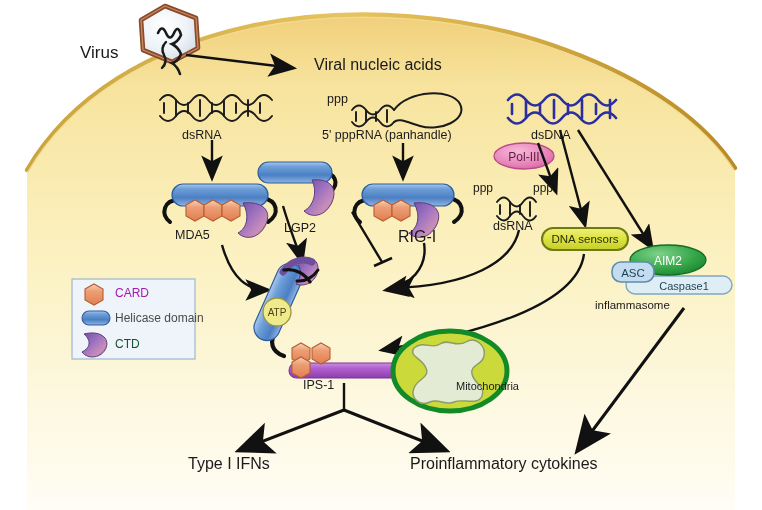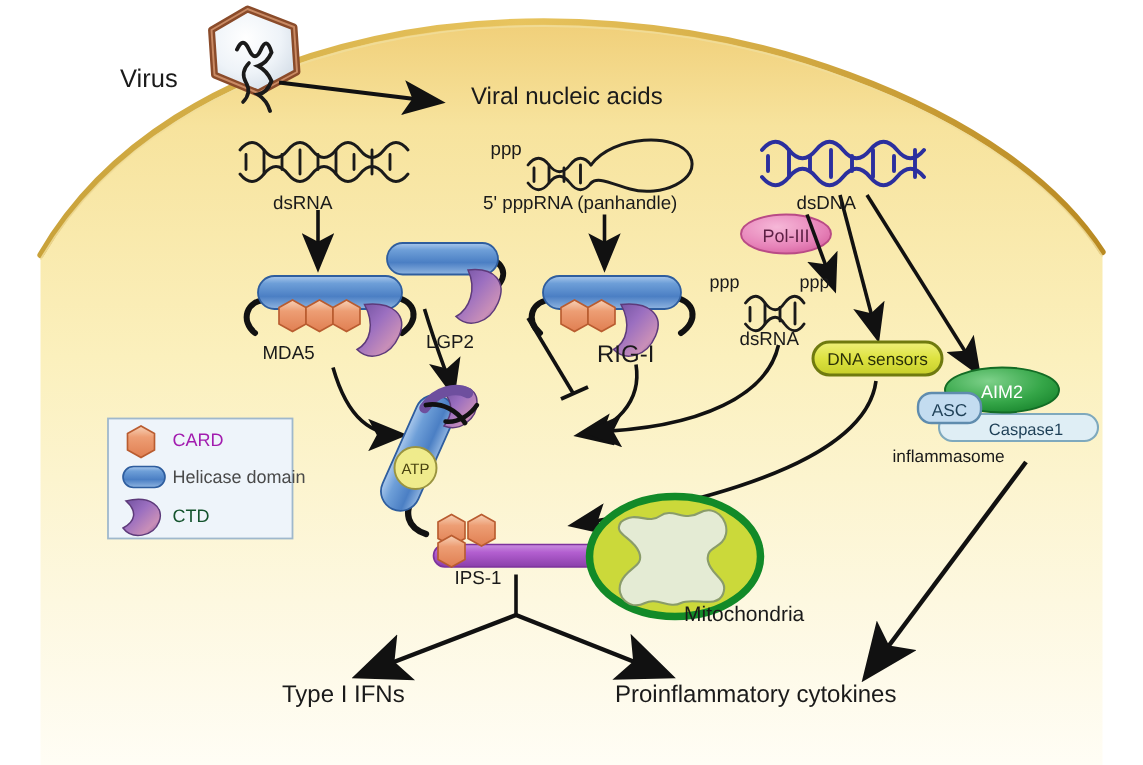--- a/index.html
+++ b/index.html
@@ -278,21 +278,21 @@
 <div class="lbl" style="left:493px; top:219px; font-size:12.5px;">dsRNA</div>
 
 <div class="lbl" style="left:175px; top:228px; font-size:12.5px;">MDA5</div>
 
 <div class="lbl" style="left:284px; top:181px; font-size:12.5px;margin-top:40px;">LGP2</div>
 
 <div class="lbl" style="left:398px; top:228px; font-size:16px;">RIG-I</div>
 
 <div class="lbl" style="left:303px; top:378px; font-size:12.5px;text-align:center;">IPS-1</div>
 
-<div class="lbl" style="left:456px; top:401px; font-size:14px;">Mitochondria</div>
+<div class="lbl" style="left:456px; top:380px; font-size:11px;">Mitochondria</div>
 
 <div class="lbl" style="left:595px; top:299px; font-size:11.5px;">inflammasome</div>
 
 <div class="lbl" style="left:188px; top:455px; font-size:16px;">Type I IFNs</div>
 
 <div class="lbl" style="left:410px; top:455px; font-size:16px;">Proinflammatory cytokines</div>
 
 <div class="lbl" style="left:115px; top:286px; font-size:12px; color:#a21caf;">CARD</div>
 
 <div class="lbl" style="left:115px; top:311px; font-size:12px; color:#4a4a4a;">Helicase domain</div>

